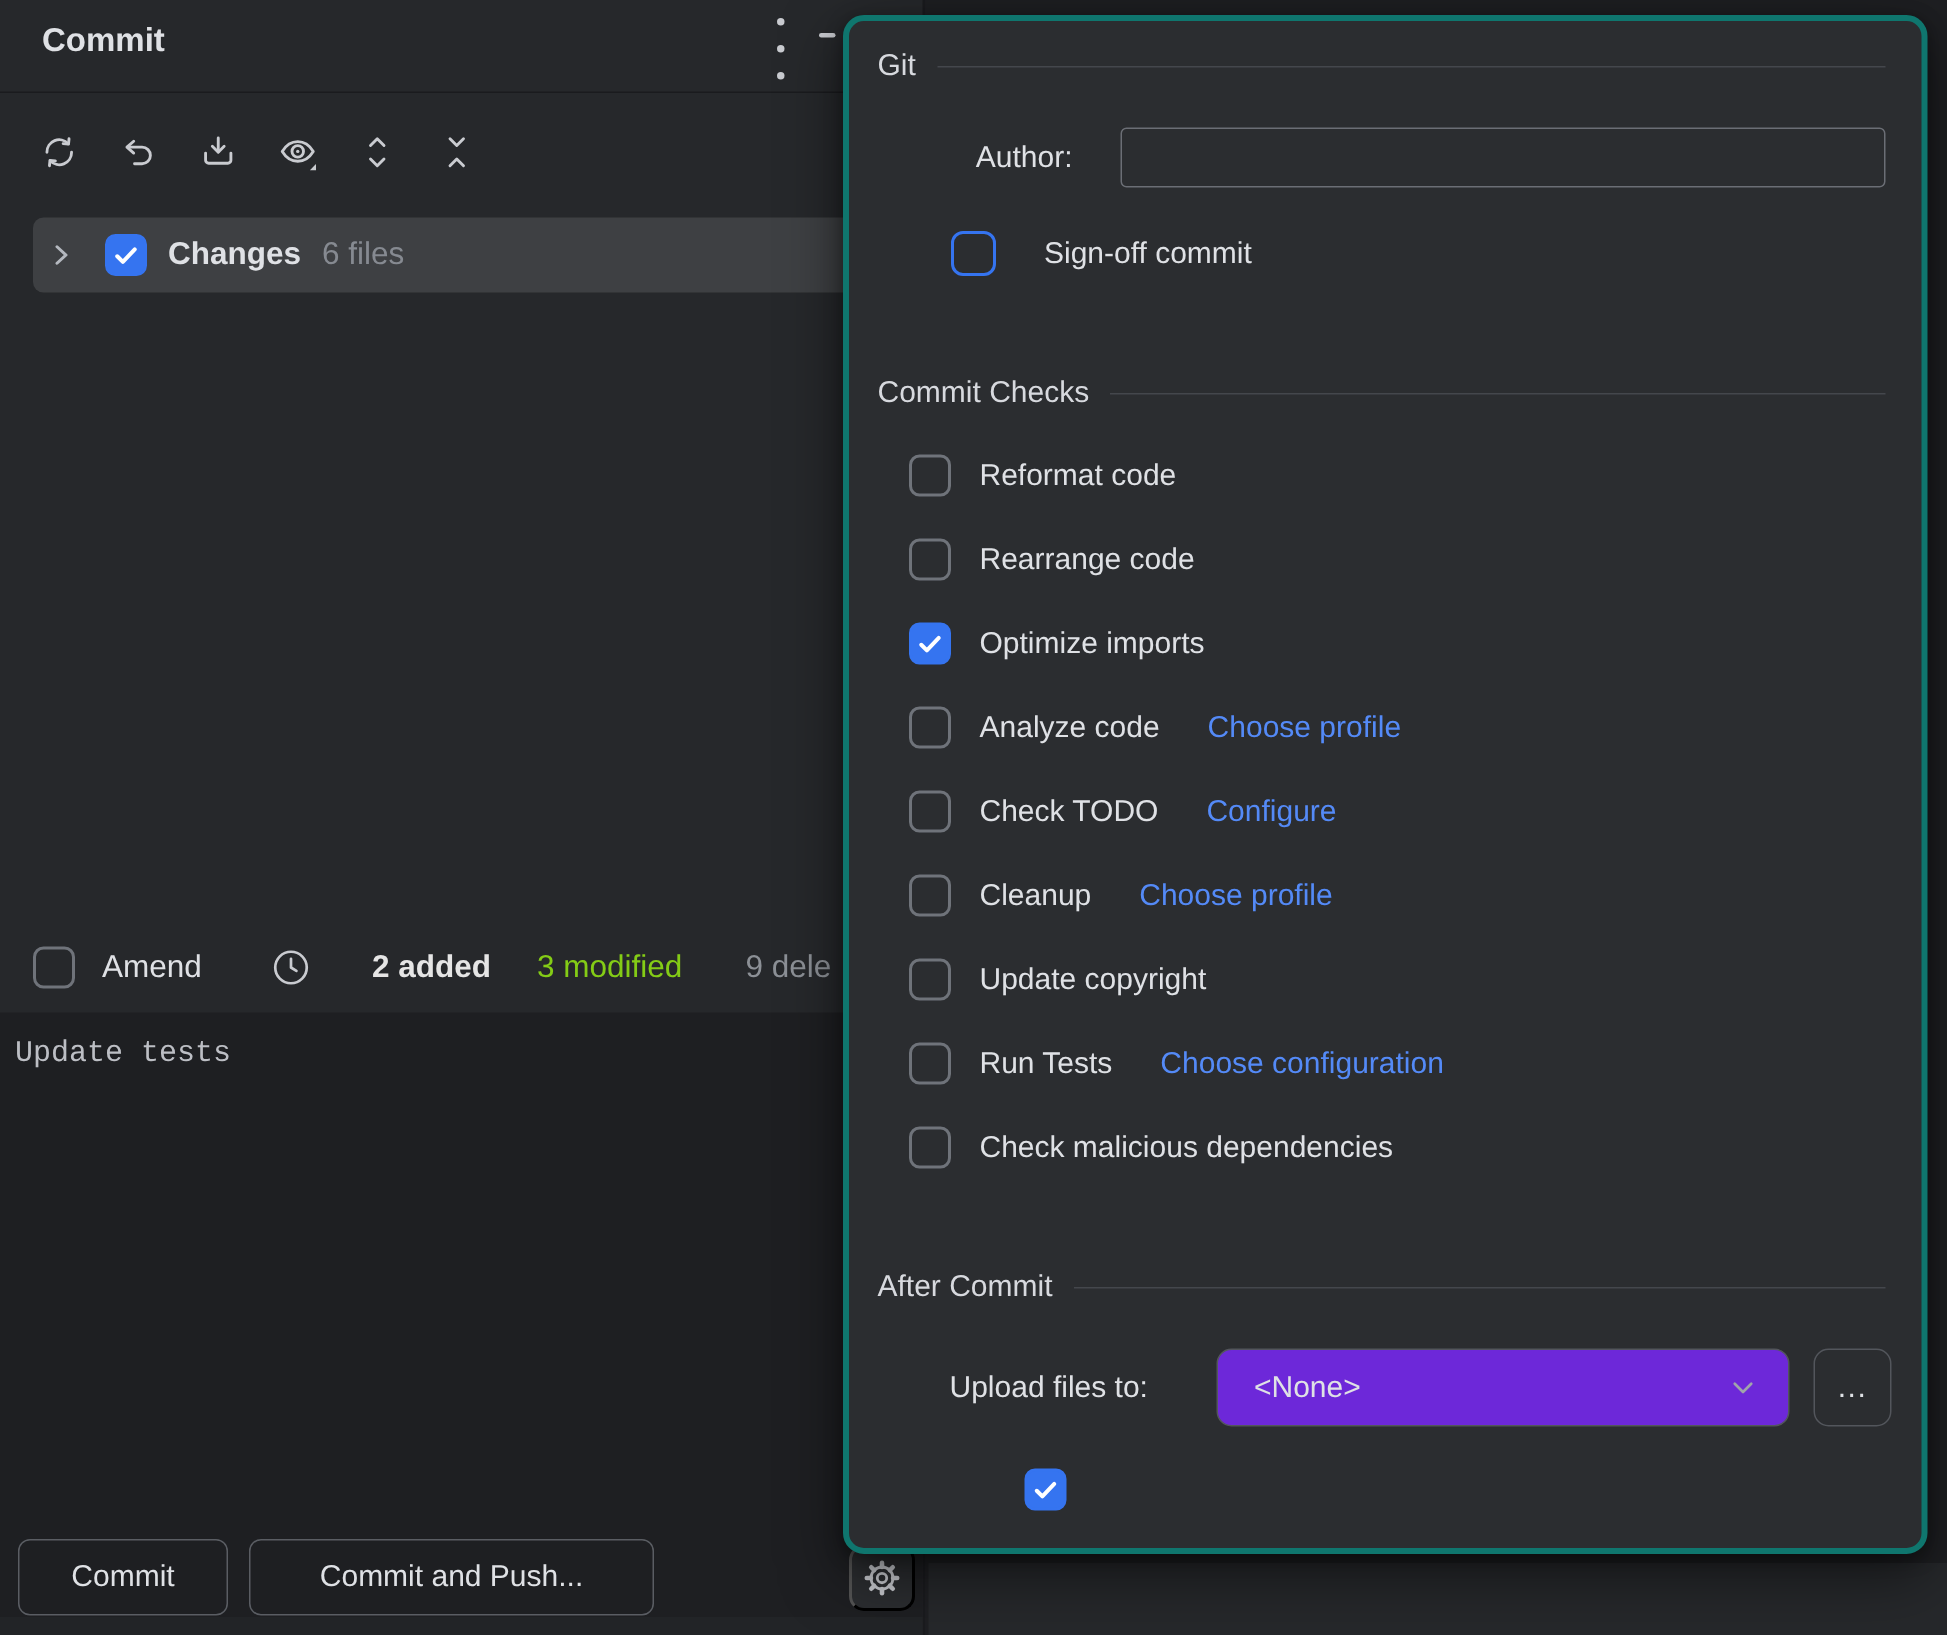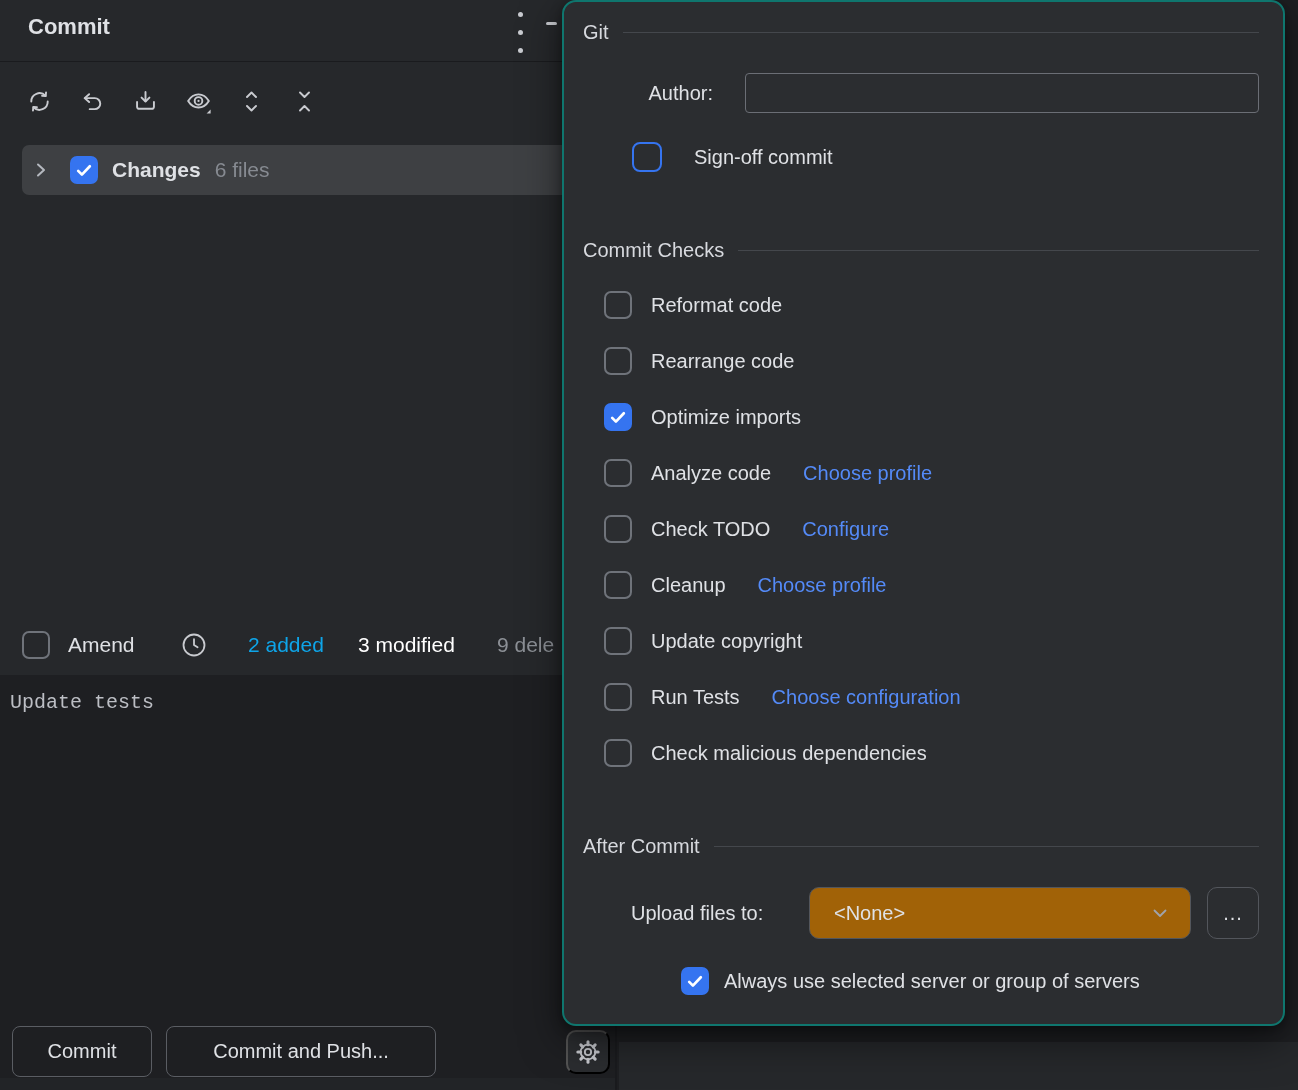--- a/index.html
+++ b/index.html
@@ -52,22 +52,22 @@
 
   .changes-row .cb { margin-left:18px; }
 
   .amend-row { position:absolute; left:0; top:615px; width:100%; height:60px; font-size:21px;text-align:center; }
   .amend-row .cb { position:absolute; left:22px; top:16px; }
   .amend-label { position:absolute; left:68px; top:0; line-height:60px; }
   .clock { position:absolute; left:180px; top:16px; width:28px; height:28px; cursor:pointer; }
   .clock svg { width:28px; height:28px; stroke:#c9cbd0; fill:none; stroke-width:1.8;
                stroke-linecap:round; stroke-linejoin:round; }
   .stat { position:absolute; top:0; line-height:60px; }
-  .stat-added    { left:248px; color:#0ea5e9; }
-  .stat-modified { left:358px; color:#ffffff; }
+  .stat-added    { left:248px; color:#e5e5e5;font-weight:bold; }
+  .stat-modified { left:358px; color:#84cc16; }
   .stat-deleted  { left:497px; color:#8c9096; }
 
   .message-area { position:absolute; left:0; top:675px; right:0; bottom:12px; background:#1e1f22; }
   .message-text { position:absolute; left:10px; top:16px;
                   font-family:"Liberation Mono","DejaVu Sans Mono",monospace;
                   font-size:20px; color:#bcbec4; white-space:pre; }
   .footer-btn { position:absolute; bottom:1px; height:51px; border:1px solid #5a5d63;
                 border-radius:8px; background:transparent; color:#dfe1e5; font-size:20px;
                 font-family:"Liberation Sans",sans-serif; cursor:pointer;
                 display:flex; align-items:center; justify-content:center; }
@@ -77,22 +77,22 @@
 
   .gear-btn { position:absolute; left:566px; top:1030px; width:44px; height:44px;
               border-radius:10px; background:#2b2d30; z-index:1; cursor:pointer;
               display:flex; align-items:center; justify-content:center; }
   .gear-btn svg { width:28px; height:28px; stroke:#c9cbd0; fill:none;
                   stroke-width:1.6; stroke-linecap:round; }
 
   .right-bottom { position:absolute; left:619px; top:1042px; right:0; bottom:0; background:#26282b; }
 
   
-  .popup { position:absolute; left:562px; top:0; width:723px; height:1026px;
-           background:#2b2d30; border:2px solid #0f766e; border-radius:14px;
+  .popup { position:absolute; left:562px; top:10px; width:723px; height:1026px;
+           background:#2b2d30; border:4px solid #0f766e; border-radius:14px;
            box-shadow:0 14px 40px rgba(0,0,0,.5), 0 3px 12px rgba(0,0,0,.35);
            z-index:10; font-size:20px; }
   .pp-header { display:flex; align-items:center; gap:14px; height:28px;
                margin-left:19px; margin-right:24px; color:#d7d9de; }
   .pp-header .line { flex:1; height:1px; background:#44474c; }
   .pp-header.first { margin-top:16px; }
   .pp-header.mt { margin-top:64px; }
 
   .author-row { display:flex; align-items:center; height:40px; margin-top:27px; margin-right:24px;gap:22px; }
   .author-label { width:149px; text-align:right; flex:none; }
@@ -101,21 +101,21 @@
                   font:20px "Liberation Sans",sans-serif; padding:0 10px; outline:none; }
 
   .signoff-row { display:flex; align-items:center; gap:32px; height:30px; margin-top:29px; margin-left:68px; }
 
   .check-row { display:flex; align-items:center; height:30px; margin-top:26px; margin-left:40px; }
   .check-row .lbl { margin-left:19px; }
   .check-row .link { margin-left:32px; color:#548af7; text-decoration:none; cursor:pointer; }
 
   .upload-row { display:flex; align-items:center; height:52px; margin-top:27px; margin-left:67px; }
   .upload-label { width:178px; flex:none; }
-  .dropdown { width:382px; height:52px; background:#a16207; border:1px solid #53565c;
+  .dropdown { width:382px; height:52px; background:#6d28d9; border:1px solid #53565c;
               border-radius:10px; display:flex; align-items:center;
               padding:0 18px 0 24px; cursor:pointer; }
   .dropdown .chev { margin-left:auto; width:24px; height:24px; }
   .dropdown .chev svg { width:24px; height:24px; stroke:#a0a4ab; fill:none; stroke-width:1.8;
                         stroke-linecap:round; stroke-linejoin:round; }
   .more-btn { width:52px; height:52px; margin-left:16px; border:1px solid #53565c;
               border-radius:10px; background:transparent; color:#dfe1e5; font-size:20px;
               letter-spacing:1px; cursor:pointer; display:flex; align-items:center; justify-content:center;
               font-family:"Liberation Sans",sans-serif; }
 
@@ -330,16 +330,15 @@
     </div>
     <button class="more-btn">...</button>
   </div>
 
   <div class="always-row">
     <span class="cb checked">
       <svg class="tick" viewBox="0 0 24 24">
           <path d="M5 13l4.5 4.5L19 7.5"></path>
         </svg>
     </span>
-    <span>Always use selected server or group of servers</span>
   </div>
 
 </div>
 
 </body></html>

